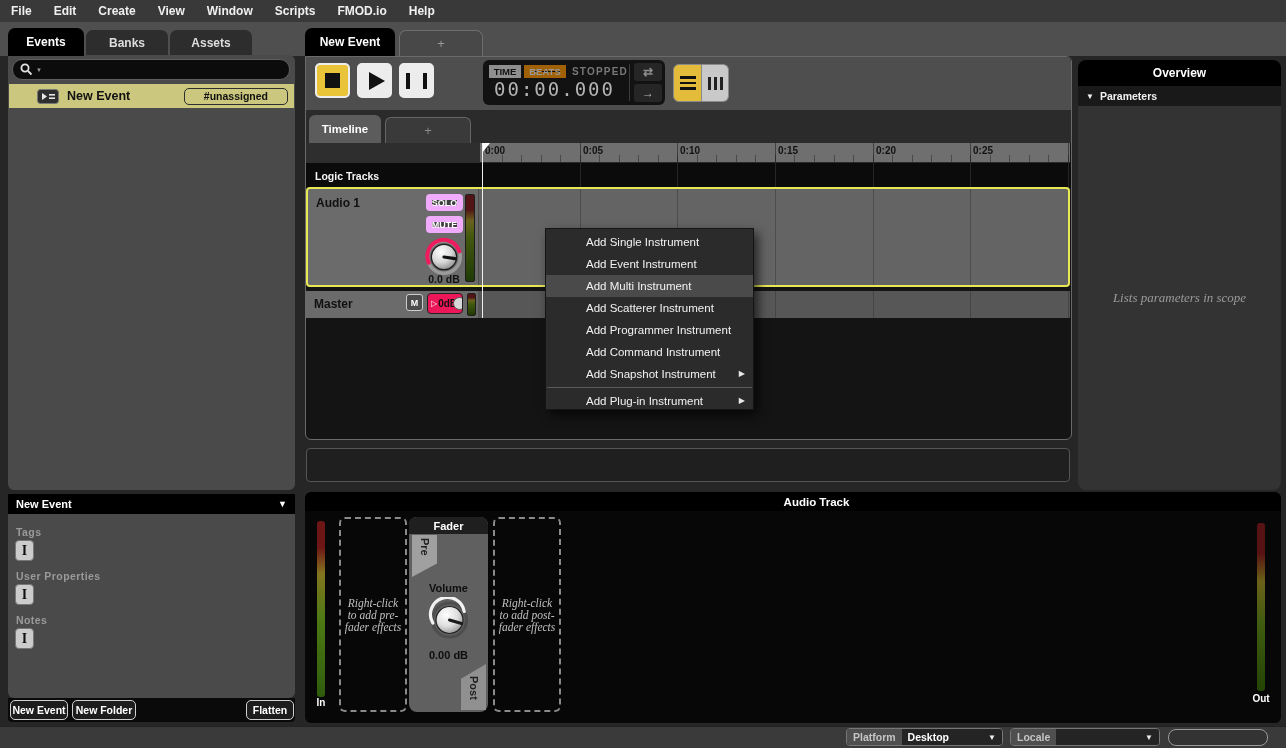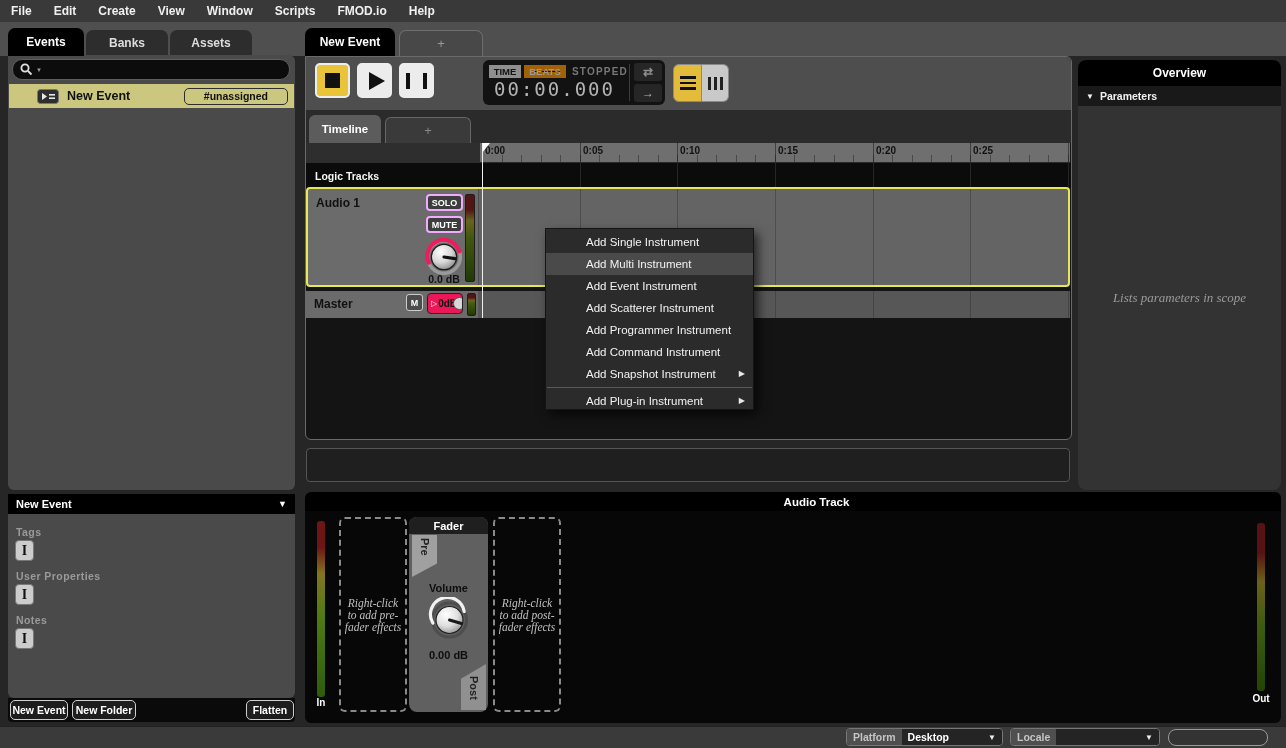--- a/index.html
+++ b/index.html
@@ -79,21 +79,21 @@
   .logic-row span { color:#f5f5f5; font-size:10.5px; font-weight:700; }
   .logic-grid { left:480px; top:163px; width:590px; height:25px; z-index:2;
     background:repeating-linear-gradient(to right, #262626 0 1px, transparent 1px 97.65px); background-position:2px 0; }
 
   .audio1-header { left:308px; top:189px; width:170px; height:96px; background:#6b6b6b; z-index:2; }
   .audio1-lane { left:478px; top:189px; width:590px; height:96px; background:#646464; z-index:2;
     background-image:repeating-linear-gradient(to right, #4d4d4d 0 1px, transparent 1px 97.65px); background-position:4px 0; }
   .audio1-sel { left:306px; top:187px; width:764px; height:100px; border:2px solid #e8e855; border-radius:4px; z-index:3; pointer-events:none; }
   .track-name { color:#111; font-size:12px; font-weight:700; z-index:3; }
   .tn-audio1 { left:316px; top:196px; }
-  .sm-btn { width:37px; height:17px; background:#3d3d3d; border:2px solid #f0abfc; border-radius:4px; color:#fff; font-size:9px; font-weight:700; z-index:3; }
+  .sm-btn { width:37px; height:17px; background:#3d3d3d; border:6px solid #f0abfc; border-radius:4px; color:#fff; font-size:9px; font-weight:700; z-index:3; }
   .btn-solo { left:426px; top:194px; } .btn-mute { left:426px; top:216px; }
   .knob1 { left:423px; top:235px; width:42px; height:42px; z-index:3; }
   .vol1 { left:416px; top:273px; width:56px; text-align:center; color:#111; font-size:10.5px; font-weight:700; z-index:3; }
   .meter { border-radius:2px; border:1px solid #1d1d1d; z-index:3;
     background:linear-gradient(to bottom, #521414 0%, #521414 17%, #6a631e 30%, #44590f 48%, #1f3a06 100%); }
   .meter-a1 { left:465px; top:194px; width:10px; height:88px; }
 
   .master-header { left:306px; top:291px; width:172px; height:27px; background:#6b6b6b; z-index:2; }
   .master-lane { left:478px; top:291px; width:592px; height:27px; background:#575757; z-index:2;
     background-image:repeating-linear-gradient(to right, #454545 0 1px, transparent 1px 97.65px); background-position:4px 0; }
@@ -373,21 +373,21 @@
   <span class="sel-chip">Locale</span>
   <span class="sel-value">
     <span></span>
     <span class="tri">▼</span>
   </span>
 </div>
 <div class="abs status-empty"></div>
 
 <div class="abs context-menu">
   <div class="cm-item">Add Single Instrument</div>
+  <div class="cm-item">Add Event Instrument</div>
   <div class="cm-item hl">Add Multi Instrument</div>
-  <div class="cm-item">Add Event Instrument</div>
   <div class="cm-item">Add Scatterer Instrument</div>
   <div class="cm-item">Add Programmer Instrument</div>
   <div class="cm-item">Add Command Instrument</div>
   <div class="cm-item"><span>Add Snapshot Instrument</span><span class="sub">▶</span></div>
   <div class="cm-sep"></div>
   <div class="cm-item"><span>Add Plug-in Instrument</span><span class="sub">▶</span></div>
 </div>
 
 </body></html>

